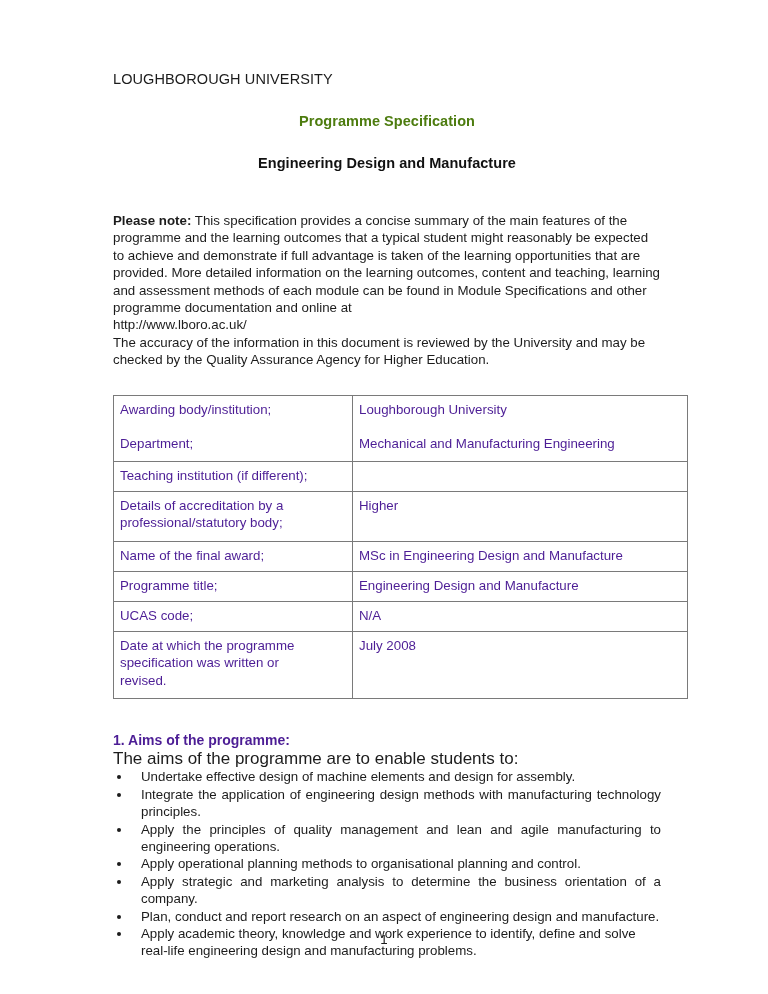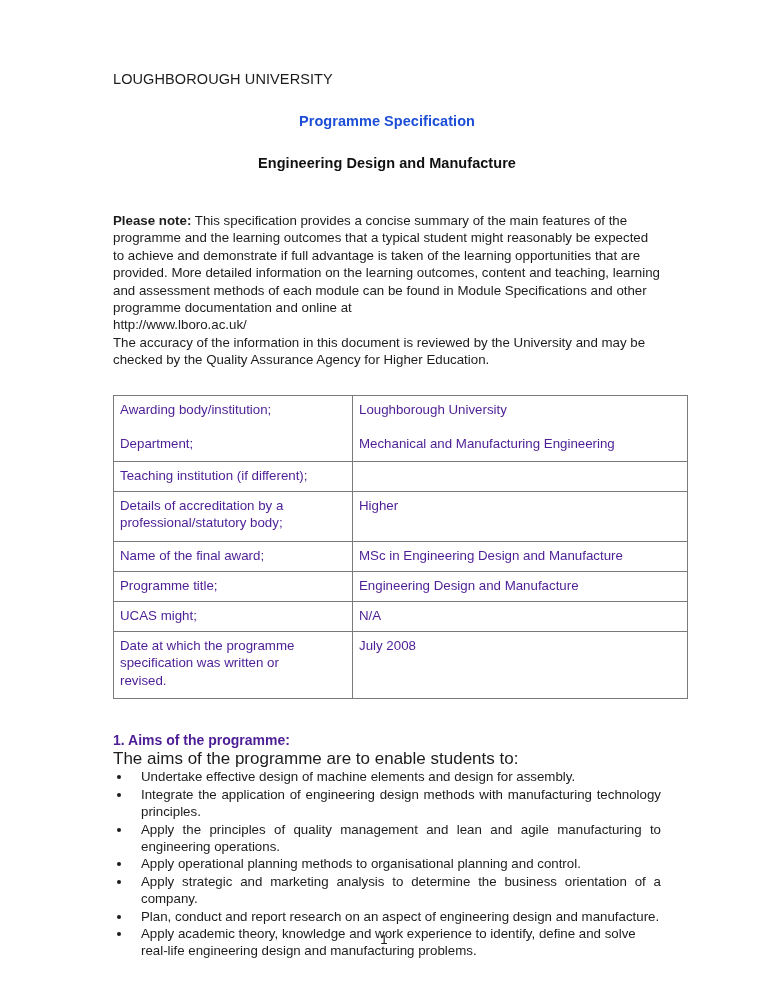--- a/index.html
+++ b/index.html
@@ -39,21 +39,21 @@
     margin: 0 0 24px 0;
     color: #1c1c1c;
   }
   .doc-title {
     text-align: center;
     font-size: 14.5px;
     font-weight: bold;
     line-height: 18px;
     margin: 0 0 24px 0;
     letter-spacing: 0.05px;
-    color: #1d4ed8;
+    color: #4d7c0f;
   }
   .doc-subtitle {
     text-align: center;
     font-size: 14.5px;
     font-weight: bold;
     line-height: 18px;
     margin: 0 0 40px 0;
     letter-spacing: 0.05px;
     color: #111;
   }
@@ -227,21 +227,21 @@
           <td class="label-col">
             <span class="cell-line">Programme title;</span>
           </td>
           <td class="value-col">
             <span class="cell-line">Engineering Design and Manufacture</span>
           </td>
         </tr>
 
         <tr>
           <td class="label-col">
-            <span class="cell-line">UCAS might;</span>
+            <span class="cell-line">UCAS code;</span>
           </td>
           <td class="value-col">
             <span class="cell-line">N/A</span>
           </td>
         </tr>
 
         <tr class="row-tall">
           <td class="label-col">
             <span class="cell-line">Date at which the programme</span>
             <span class="cell-line">specification was written or</span>

